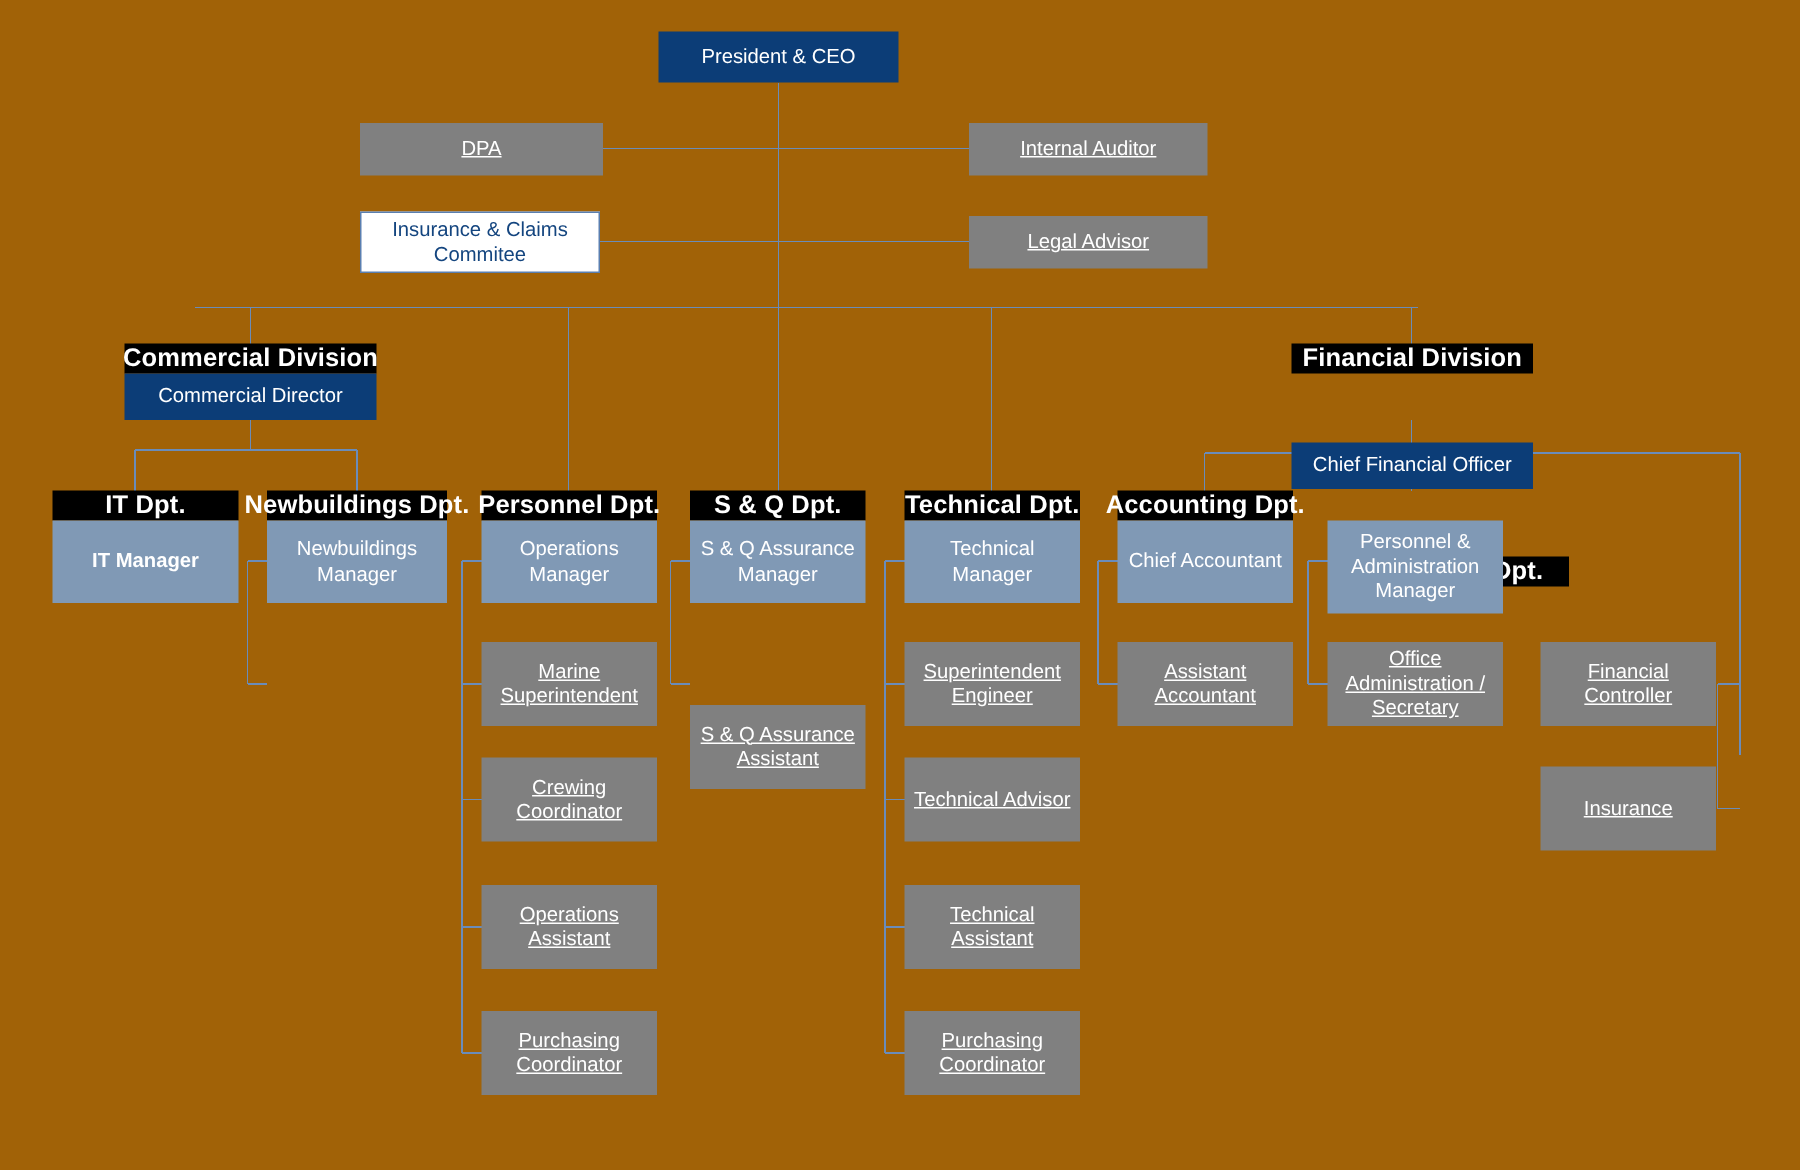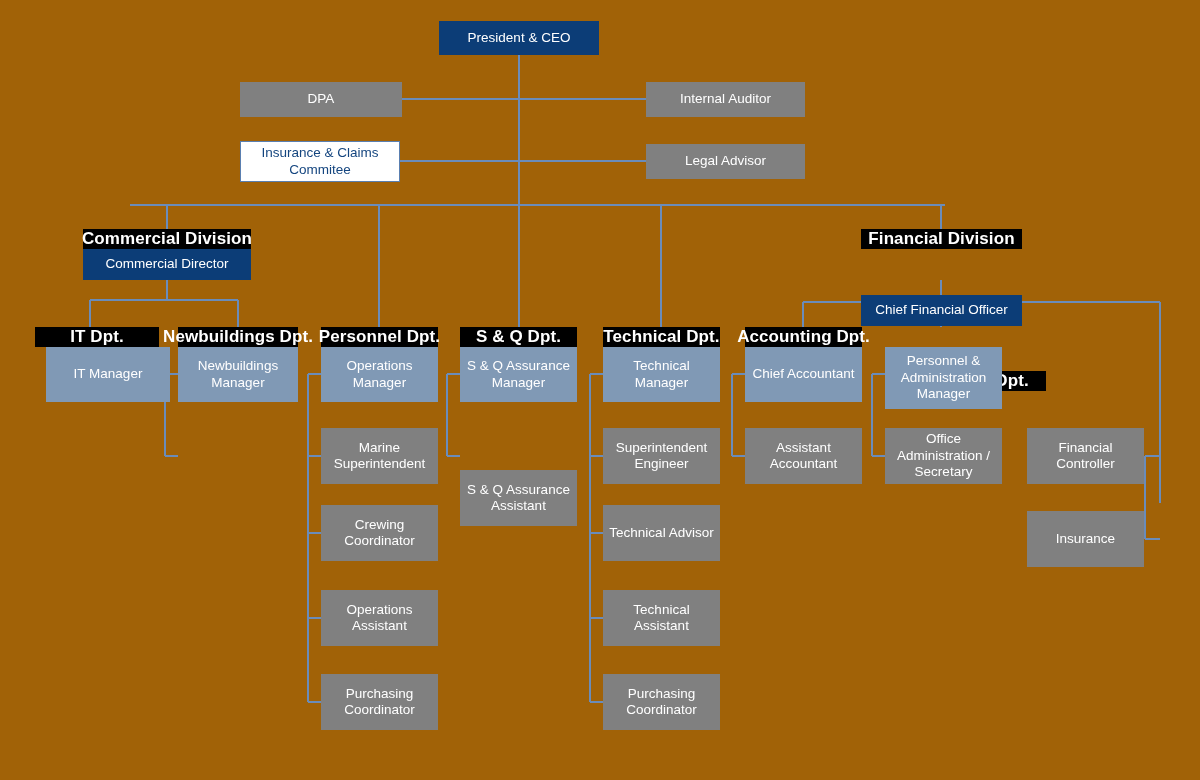--- a/index.html
+++ b/index.html
@@ -19,21 +19,21 @@
     box-sizing:border-box;
     display:flex;align-items:center;justify-content:center;
     text-align:center;
     line-height:1.22;
     color:#ffffff;
     font-size:13.5px;
     font-weight:400;
     padding:2px 5px;
   }
   .node.navy{background:#0c3d77;}
-  .node.gray{background:#808080;}
+  .node.gray{background:#808080;text-decoration:underline;}
   .node.steel{background:#8099b5;}
   .node.white{
     background:#ffffff;
     border:1px solid #5a7fb0;
     color:#14457f;
   }
   .dept-head{
     position:absolute;
     box-sizing:border-box;
     display:flex;align-items:center;justify-content:center;
@@ -126,21 +126,21 @@
 
   <div class="node gray" style="left:646px;top:144px;width:159px;height:35px;">Legal Advisor</div>
 
   <div class="dept-head" style="left:83px;top:229px;width:168px;height:20px;">Commercial Division</div>
   <div class="node navy" style="left:83px;top:249px;width:168px;height:31px;">Commercial Director</div>
 
   <div class="dept-head" style="left:861px;top:229px;width:161px;height:20px;">Financial Division</div>
   <div class="node navy" style="left:861px;top:249px;width:161px;height:31px;margin-top:46px;">Chief Financial Officer</div>
 
   <div class="dept-head" style="left:35px;top:327px;width:124px;height:20px;">IT Dpt.</div>
-  <div class="node steel" style="left:46px;top:347px;width:124px;height:55px;">IT Manager</div>
+  <div class="node steel" style="left:35px;top:347px;width:124px;height:55px;font-weight:bold;">IT Manager</div>
 
   <div class="dept-head" style="left:178px;top:327px;width:120px;height:20px;">Newbuildings Dpt.</div>
   <div class="node steel" style="left:178px;top:347px;width:120px;height:55px;">Newbuildings Manager</div>
 
   <div class="dept-head" style="left:321px;top:327px;width:117px;height:20px;">Personnel Dpt.</div>
   <div class="node steel" style="left:321px;top:347px;width:117px;height:55px;">Operations Manager</div>
   <div class="node gray" style="left:321px;top:428px;width:117px;height:56px;">Marine Superintendent</div>
   <div class="node gray" style="left:321px;top:505px;width:117px;height:56px;">Crewing Coordinator</div>
   <div class="node gray" style="left:321px;top:590px;width:117px;height:56px;">Operations Assistant</div>
   <div class="node gray" style="left:321px;top:674px;width:117px;height:56px;">Purchasing Coordinator</div>

